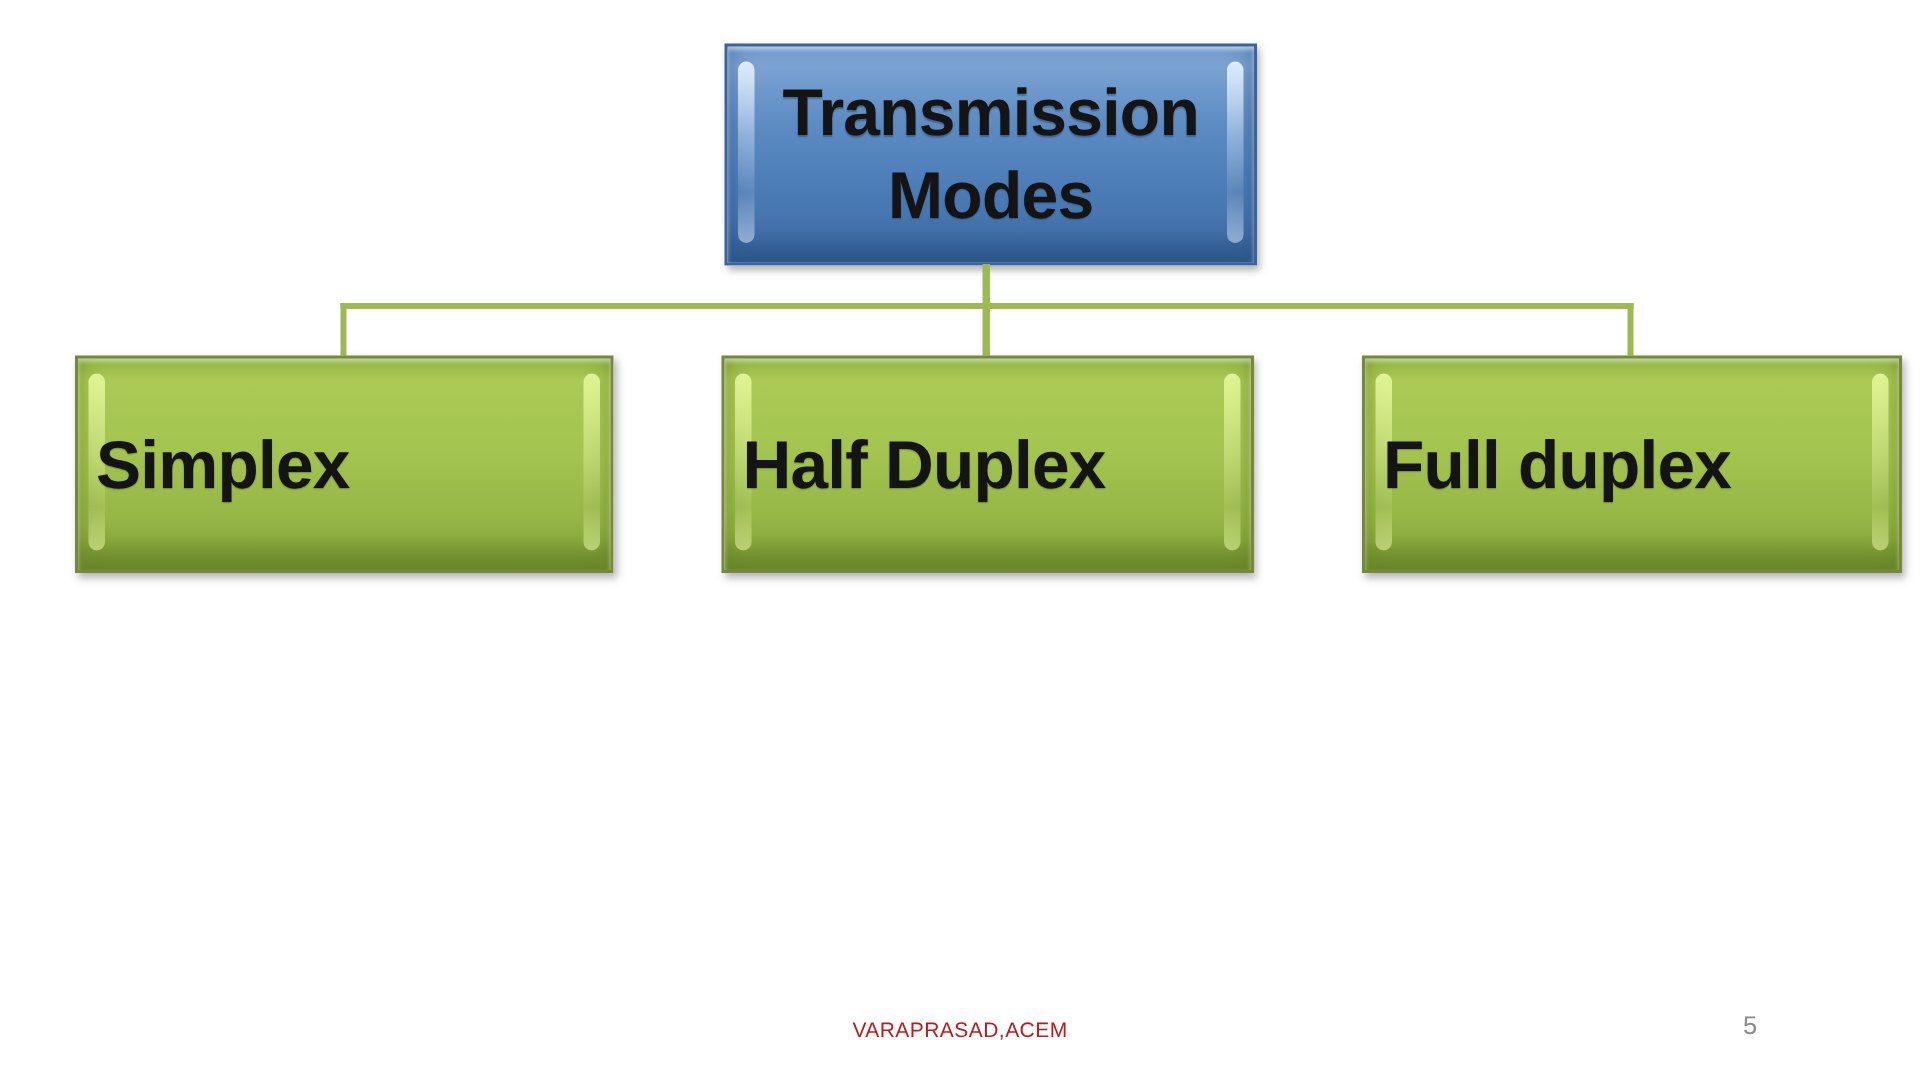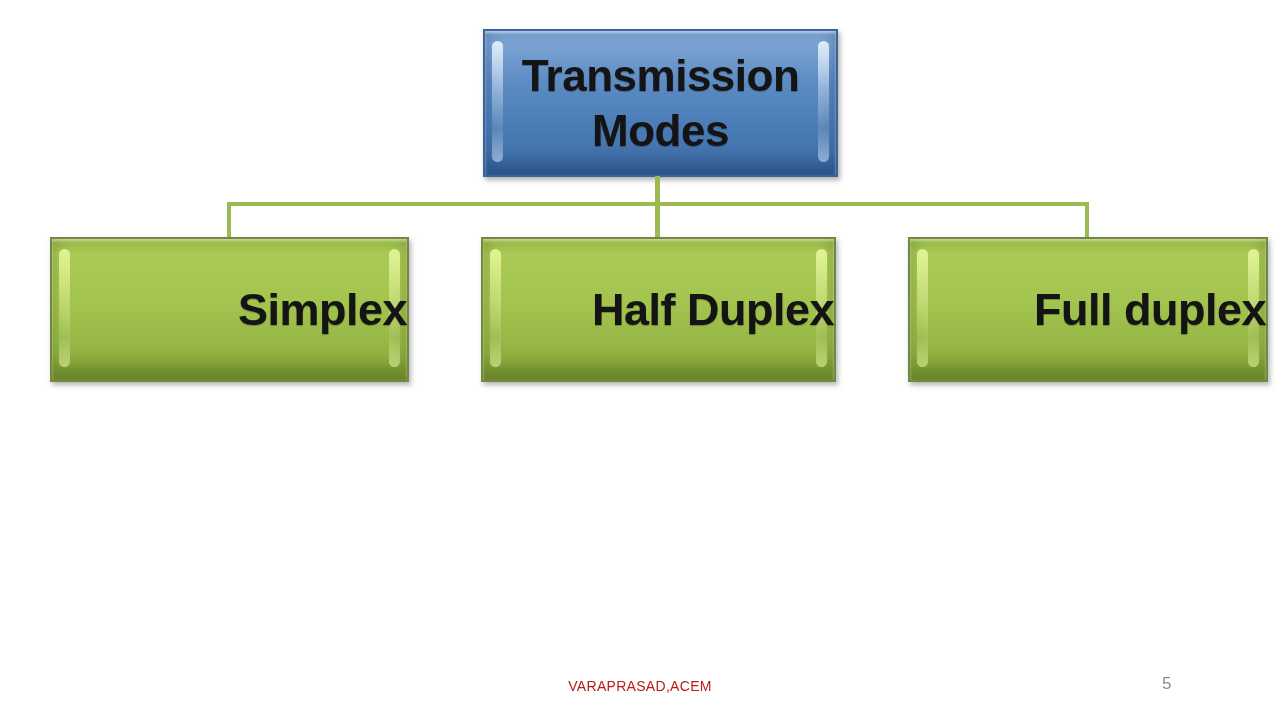--- a/index.html
+++ b/index.html
@@ -11,21 +11,21 @@
     position: relative;
   }
   .slide { position: absolute; left: 0; top: 0; width: 1280px; height: 720px; background: #ffffff; }
 
   
   .node {
     position: absolute;
     box-sizing: border-box;
     display: flex;
     align-items: center;
-    justify-content: flex-end;
+    justify-content: flex-start;
   }
   .node .label {
     position: relative;
     z-index: 2;
     font-weight: 700;
     color: #141414;
     text-align: center;
     letter-spacing: -0.5px;
     text-shadow: 0 1px 1px rgba(0,0,0,0.28);
   }
@@ -40,20 +40,21 @@
   }
   .blue .hl { background: linear-gradient(180deg, rgba(228,240,253,0.95) 0%, rgba(208,227,248,0.45) 42%, rgba(255,255,255,0.10) 72%, rgba(215,232,250,0.55) 100%); }
 
   .green {
     background: linear-gradient(180deg, #93b442 0%, #aac955 10%, #a4c450 45%, #97b847 72%, #88a83b 100%);
     border: 2px solid #75883f;
     box-shadow:
       inset 0 2px 3px rgba(255,255,255,0.50),
       inset 0 -14px 16px rgba(60,85,15,0.42),
       2px 3px 5px rgba(110,110,110,0.50);
+    padding-left: 12px;
   }
   .green .hl { background: linear-gradient(180deg, rgba(228,246,152,0.95) 0%, rgba(228,246,160,0.45) 45%, rgba(242,250,195,0.12) 75%, rgba(228,246,160,0.60) 100%); }
 
   .hl { position: absolute; width: 11px; top: 10px; bottom: 13px; border-radius: 7px; z-index: 1; }
   .hl-l { left: 7px; }
   .hl-r { right: 7px; }
 
   #root-node  { left: 483px; top: 29px;  width: 355px; height: 148px; }
   #root-node .label { font-size: 44px; line-height: 55px; }
 

